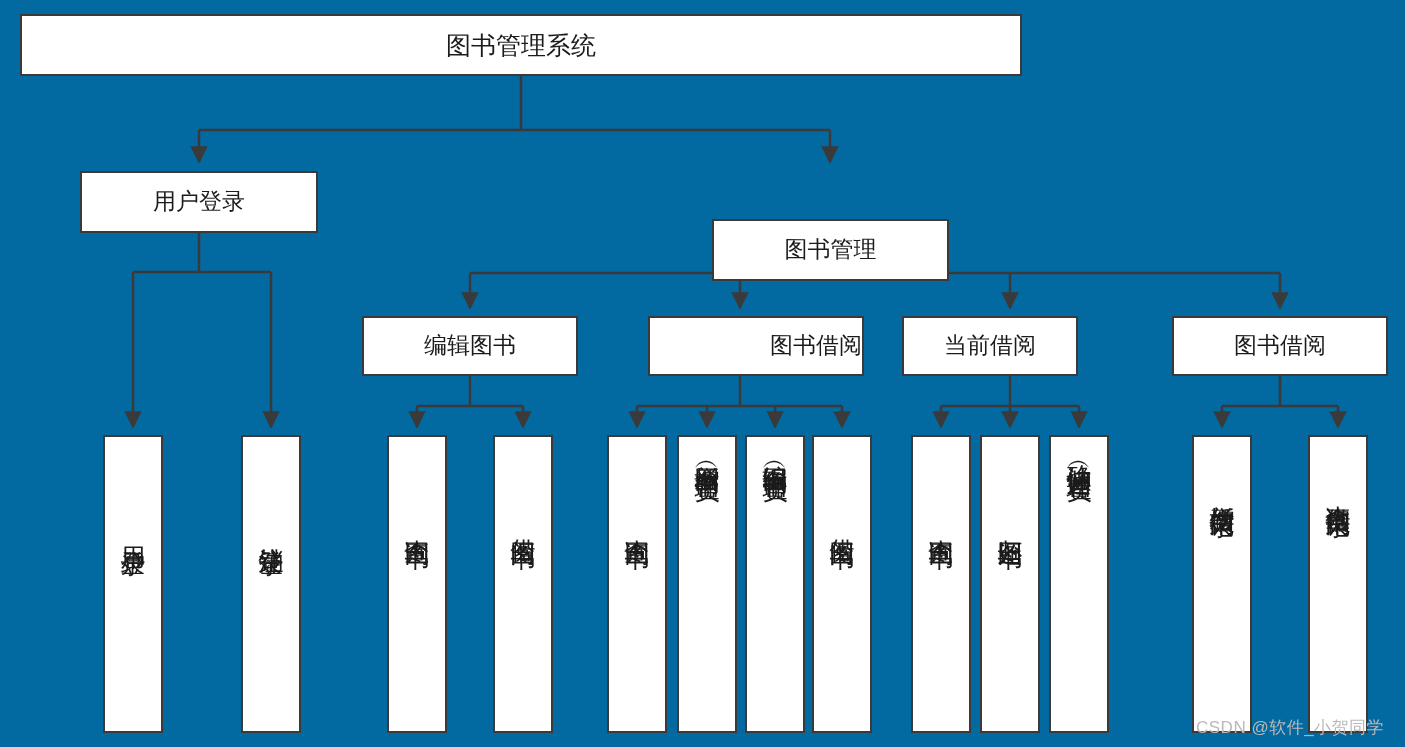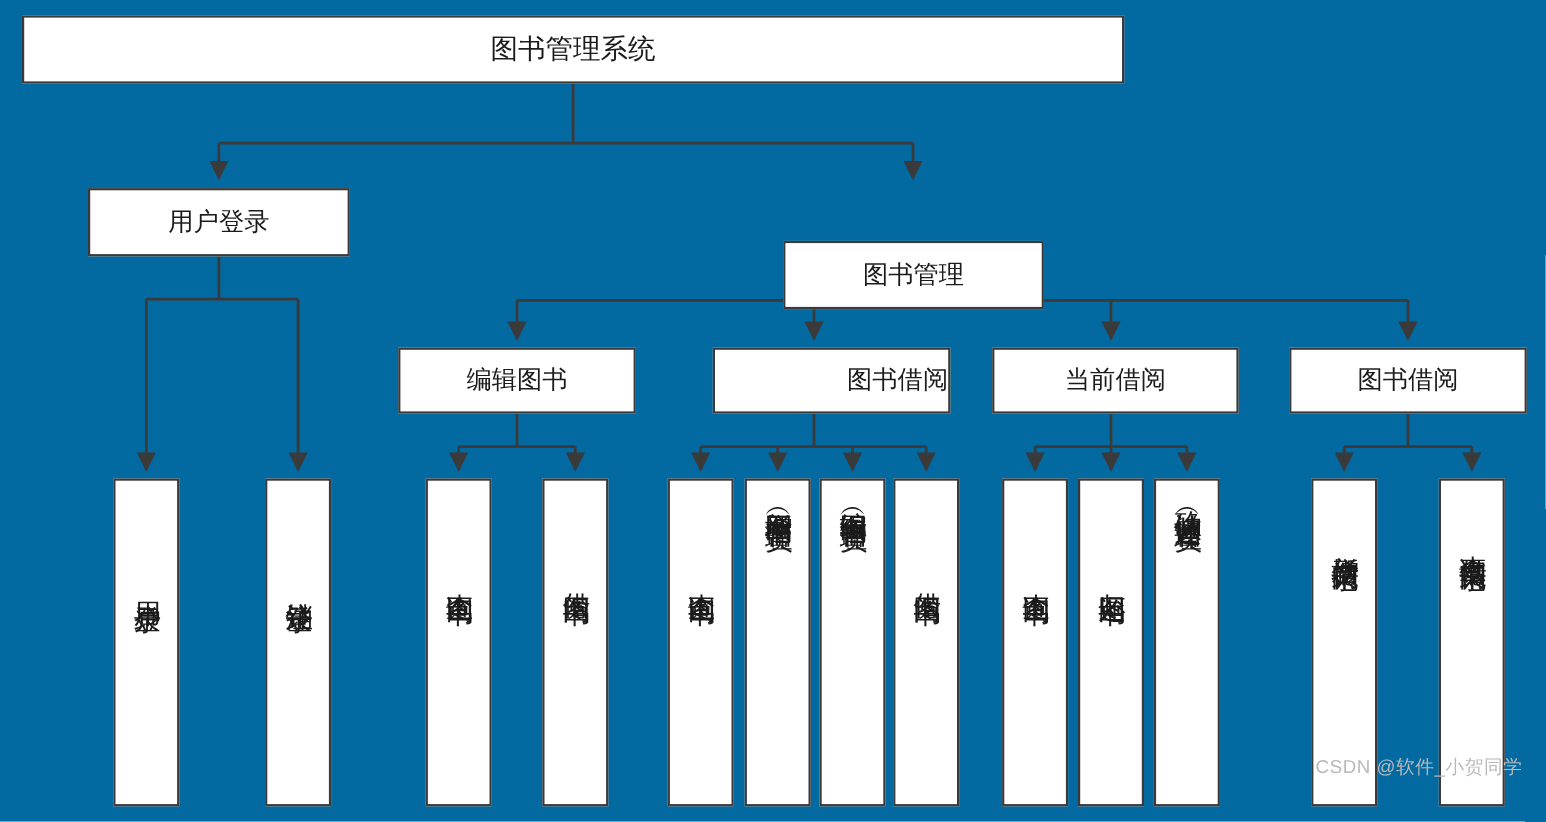--- a/index.html
+++ b/index.html
@@ -132,21 +132,21 @@
   <div class="node horiz" style="left:712px; top:171px; width:237px; height:62px;margin-top:48px;">
     <span class="label">图书管理</span>
   </div>
 
   <div class="node horiz" style="left:362px; top:316px; width:216px; height:60px;">
     <span class="label">编辑图书</span>
   </div>
   <div class="node horiz" style="left:648px; top:316px; width:216px; height:60px;justify-content:flex-end;">
     <span class="label">图书借阅</span>
   </div>
-  <div class="node horiz" style="left:902px; top:316px; width:224px; height:60px;align-items:center;">
+  <div class="node horiz" style="left:902px; top:316px; width:176px; height:60px;align-items:center;">
     <span class="label">当前借阅</span>
   </div>
   <div class="node horiz" style="left:1172px; top:316px; width:216px; height:60px;">
     <span class="label">图书借阅</span>
   </div>
 
   <div class="node vert" style="left:103px; top:435px; width:60px; height:298px; padding-top:90px;">
     <span class="label">用户登录</span>
   </div>
   <div class="node vert" style="left:241px; top:435px; width:60px; height:298px; padding-top:90px;">
@@ -183,15 +183,15 @@
     <span class="label">确认归还（管理员）</span>
   </div>
 
   <div class="node vert" style="left:1192px; top:435px; width:60px; height:298px; padding-top:48px;">
     <span class="label">新增借阅记录</span>
   </div>
   <div class="node vert" style="left:1308px; top:435px; width:60px; height:298px; padding-top:48px;">
     <span class="label">查询借阅记录</span>
   </div>
 
-  <div class="watermark" style="left:1196px; top:686px;">CSDN @软件_小贺同学</div>
+  <div class="watermark" style="left:1196px; top:716px;">CSDN @软件_小贺同学</div>
 
 </div>
 
 </body></html>

